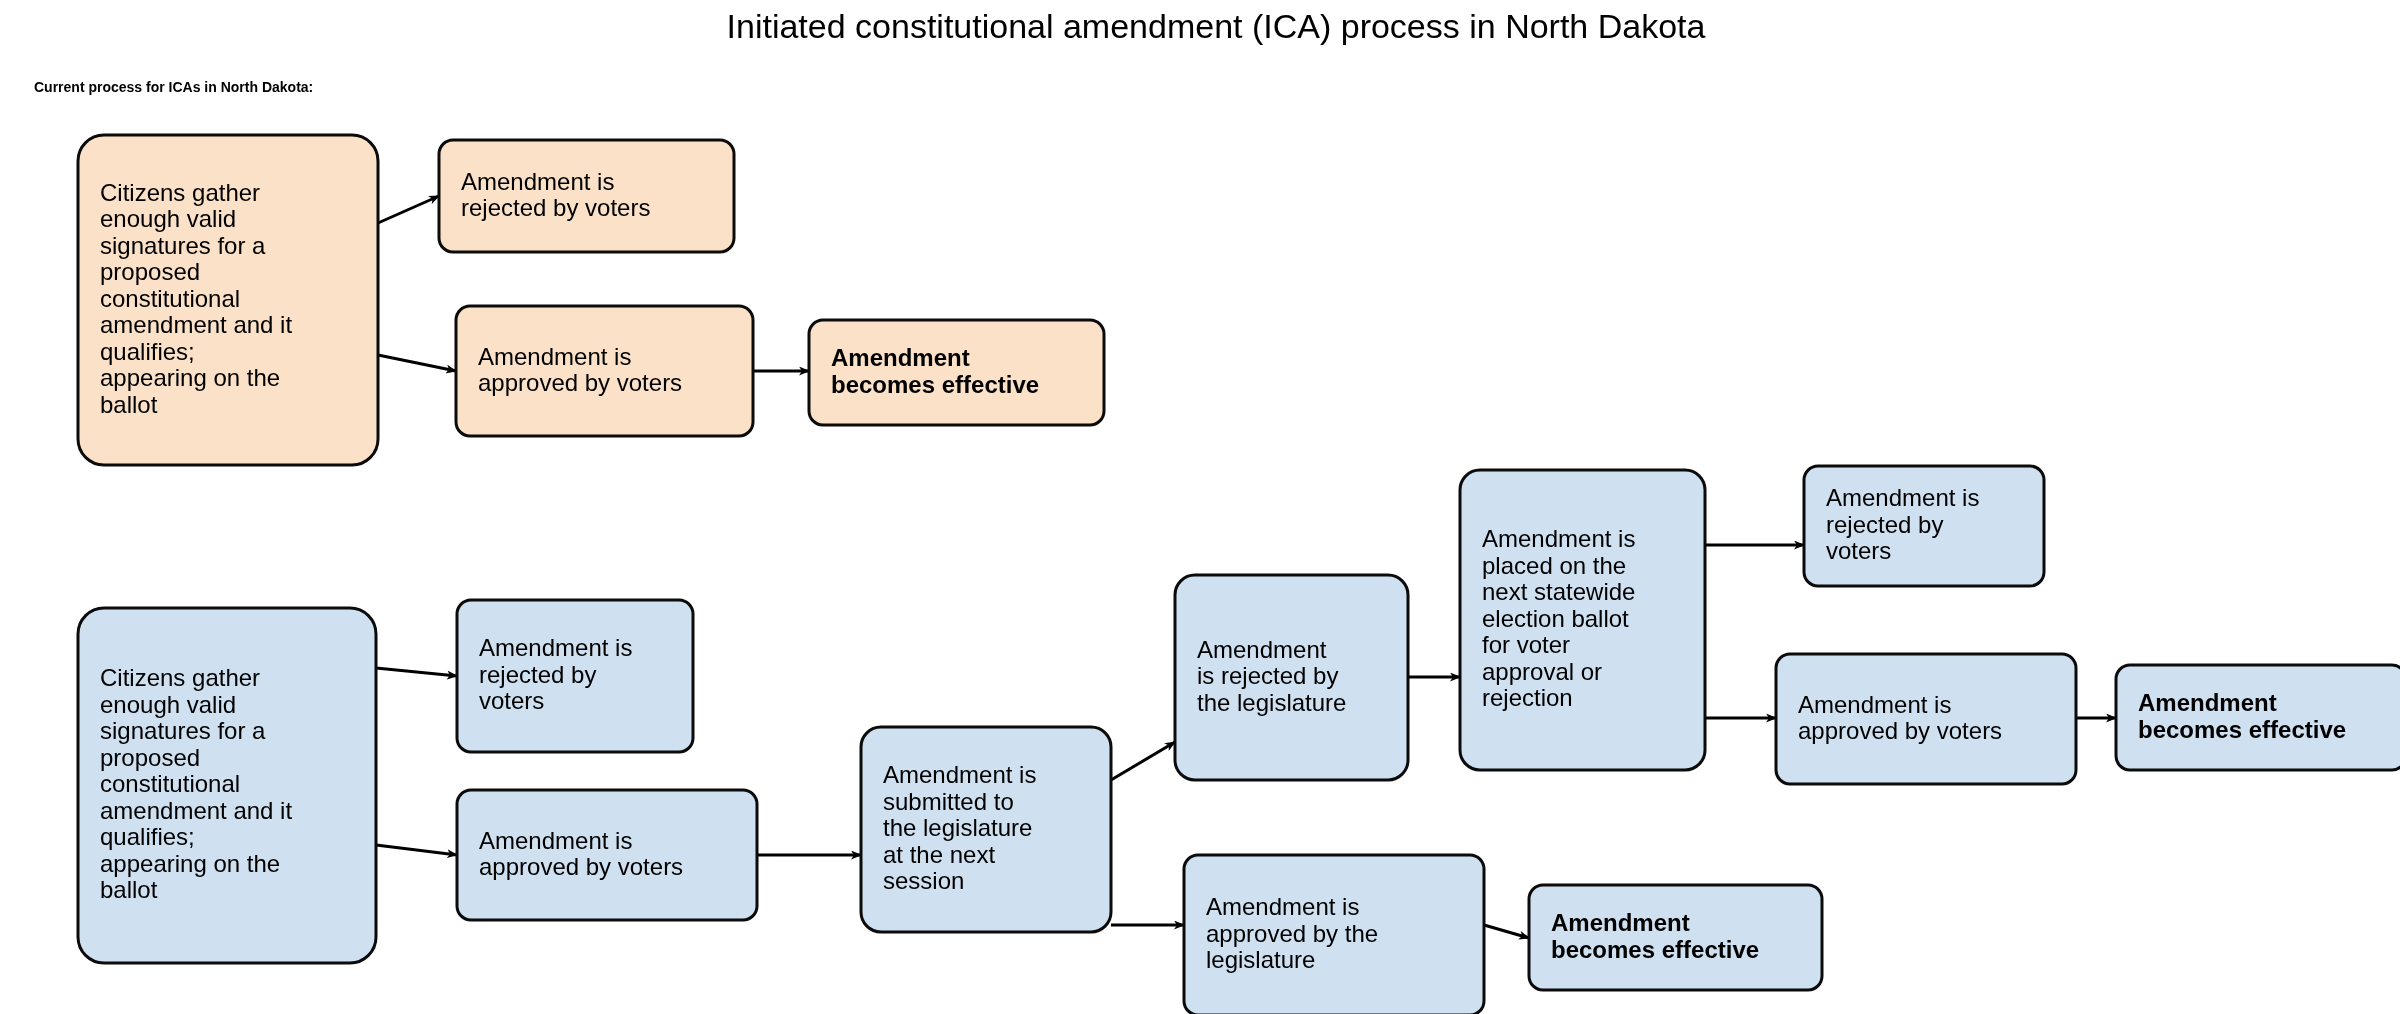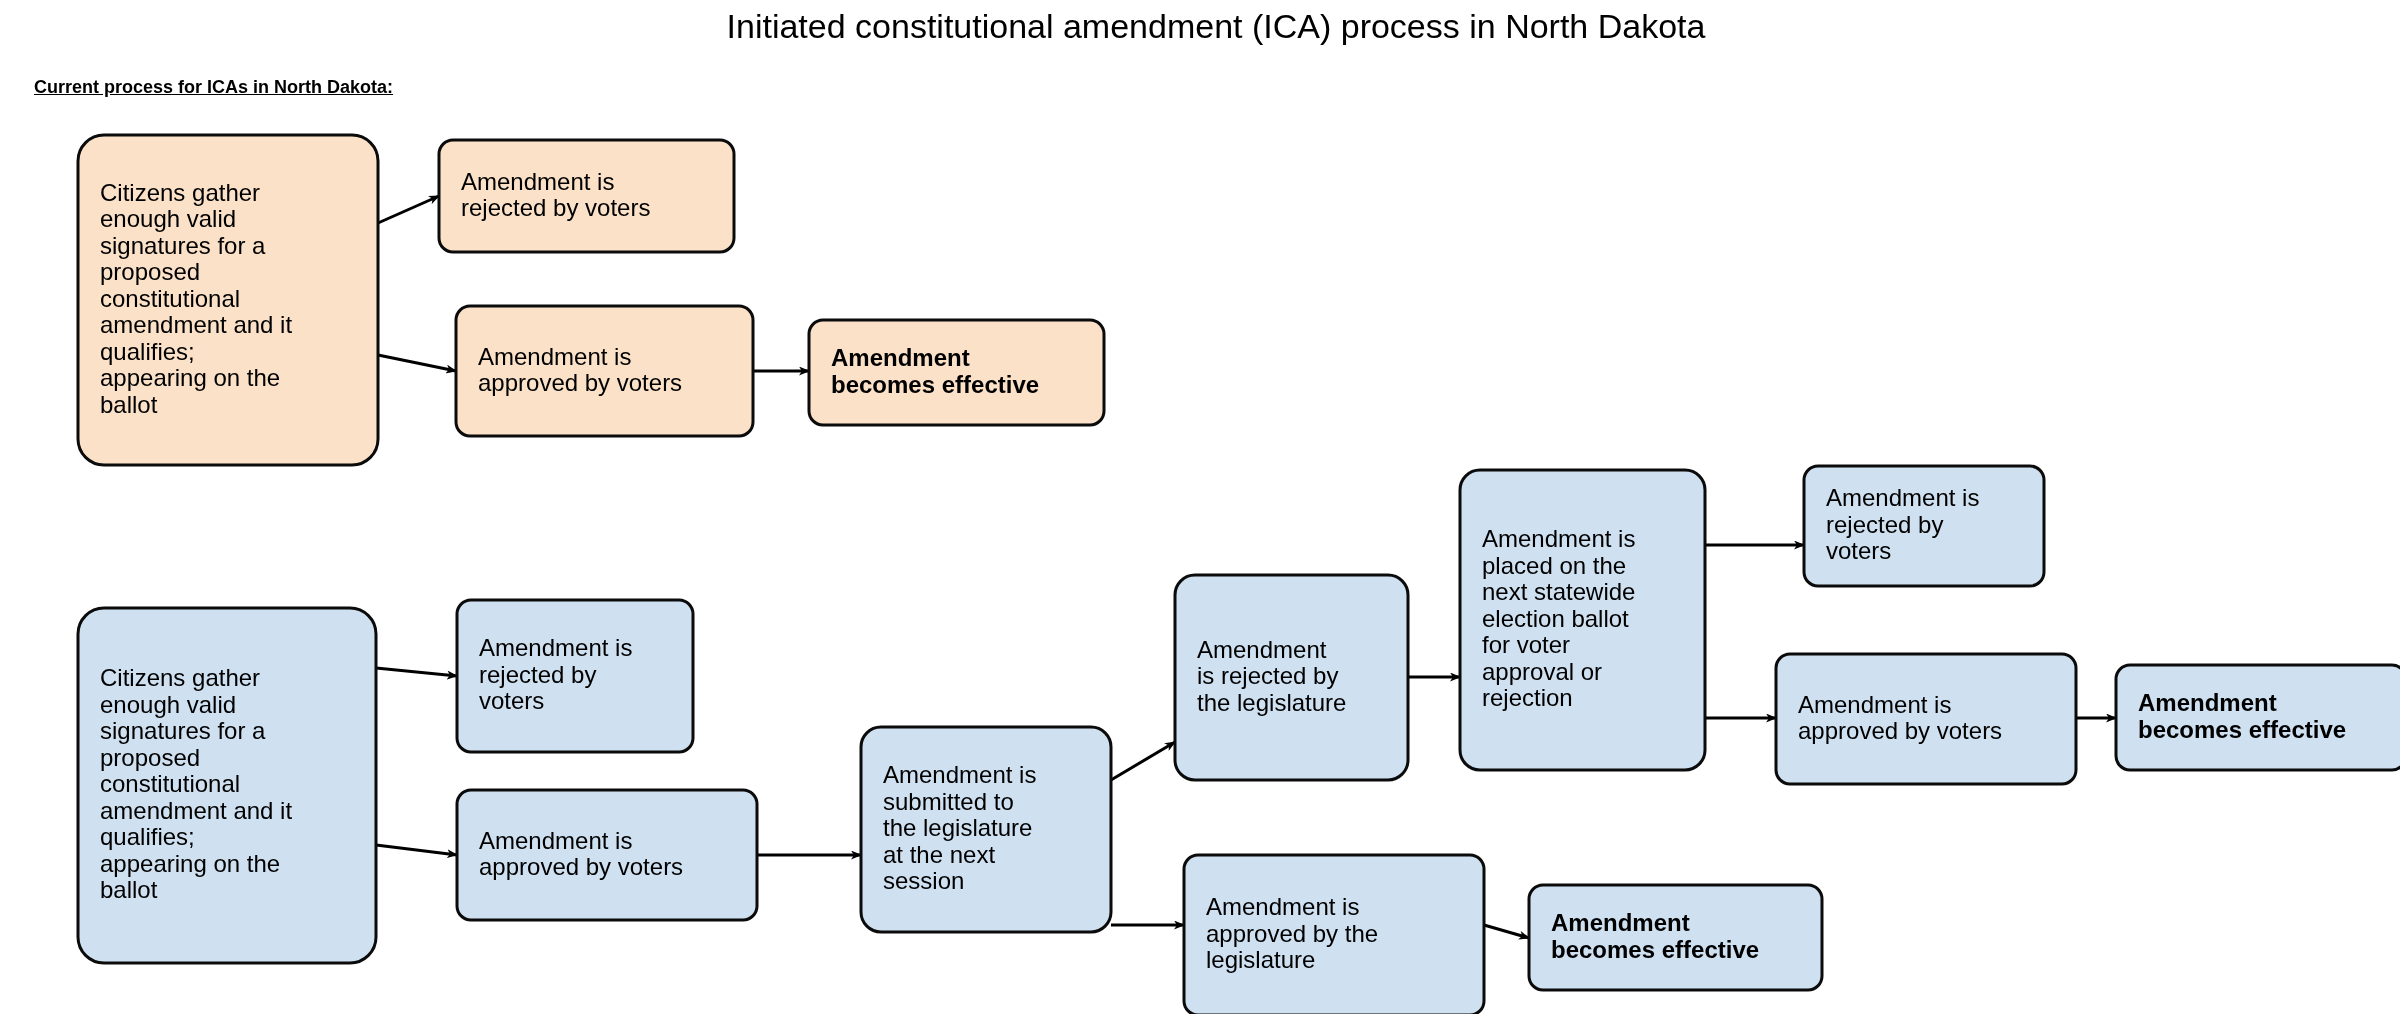--- a/index.html
+++ b/index.html
@@ -28,25 +28,24 @@
     top: 6px;
     width: 2400px;
     text-align: center;
     font-size: 34px;
     font-weight: 400;
     line-height: 40px;
     white-space: nowrap;
   }
   .section-label {
     position: absolute;
-    font-size: 18px;
+    font-size: 14px;
     font-weight: 700;
     line-height: 22px;
     white-space: nowrap;
-    text-decoration: underline;
   }
   #label-current   { left: 18px; top: 76px; }
   #label-proposed  { left: 18px; top: 531px; }
 
   svg#flow {
     position: absolute;
     left: 0;
     top: 0;
     width: 2400px;
     height: 1014px;

